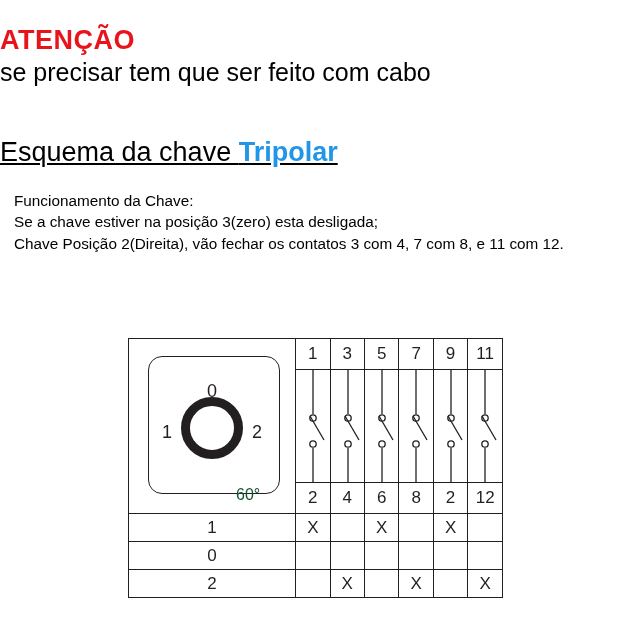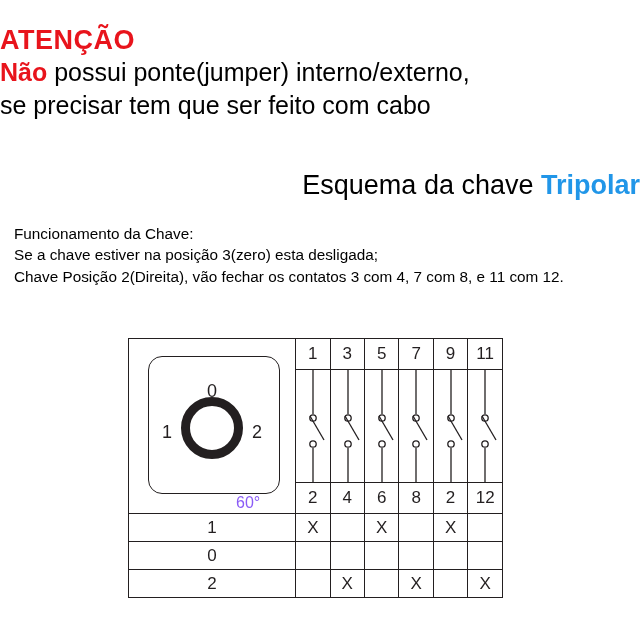--- a/index.html
+++ b/index.html
@@ -38,24 +38,25 @@
     line-height: 1.32;
     white-space: nowrap;
   }
   .warn-line .hl {
     color: #e8141c;
     font-weight: bold;
   }
 
   
   .subtitle {
-    text-align: right;
+    text-align: left;
     font-size: 27px;
     margin-top: 48px;
     white-space: nowrap;
+    text-decoration: underline;
   }
   .subtitle .accent {
     color: #2196e8;
     font-weight: bold;
   }
 
   
   .desc {
     margin-top: 22px;
     padding-left: 14px;
@@ -139,21 +140,20 @@
   }
   .sw svg { display: block; }
 </style>
 </head>
 <body>
 
 <div class="page">
 
   <div class="warn-block">
     <div class="warn-title">ATENÇÃO</div>
-    <div class="warn-line"><span class="hl">Não</span><span> possui ponte(jumper) interno/externo,</span></div>
     <div class="warn-line">se precisar tem que ser feito com cabo</div>
   </div>
 
   <div class="subtitle"><span>Esquema da chave </span><span class="accent">Tripolar</span></div>
 
   <div class="desc">
     <div class="b">Funcionamento da Chave:</div>
     <div>Se a chave estiver na posição 3(zero) esta desligada;</div>
     <div>Chave Posição 2(Direita), vão fechar os contatos 3 com 4, 7 com 8, e 11 com 12.</div>
   </div>
@@ -283,16 +283,16 @@
         <td class="mark"></td>
         <td class="mark">X</td>
         <td class="mark"></td>
         <td class="mark">X</td>
         <td class="mark"></td>
         <td class="mark">X</td>
       </tr>
     </tbody>
       </table>
 
-    <div style="position:absolute; left:108px; top:156px; font-size:16px; color:#8b5cf6;">60°</div>
+    <div style="position:absolute; left:108px; top:148px; font-size:16px; color:#14532d;">60°</div>
   </div>
 
 </div>
 
 </body></html>

